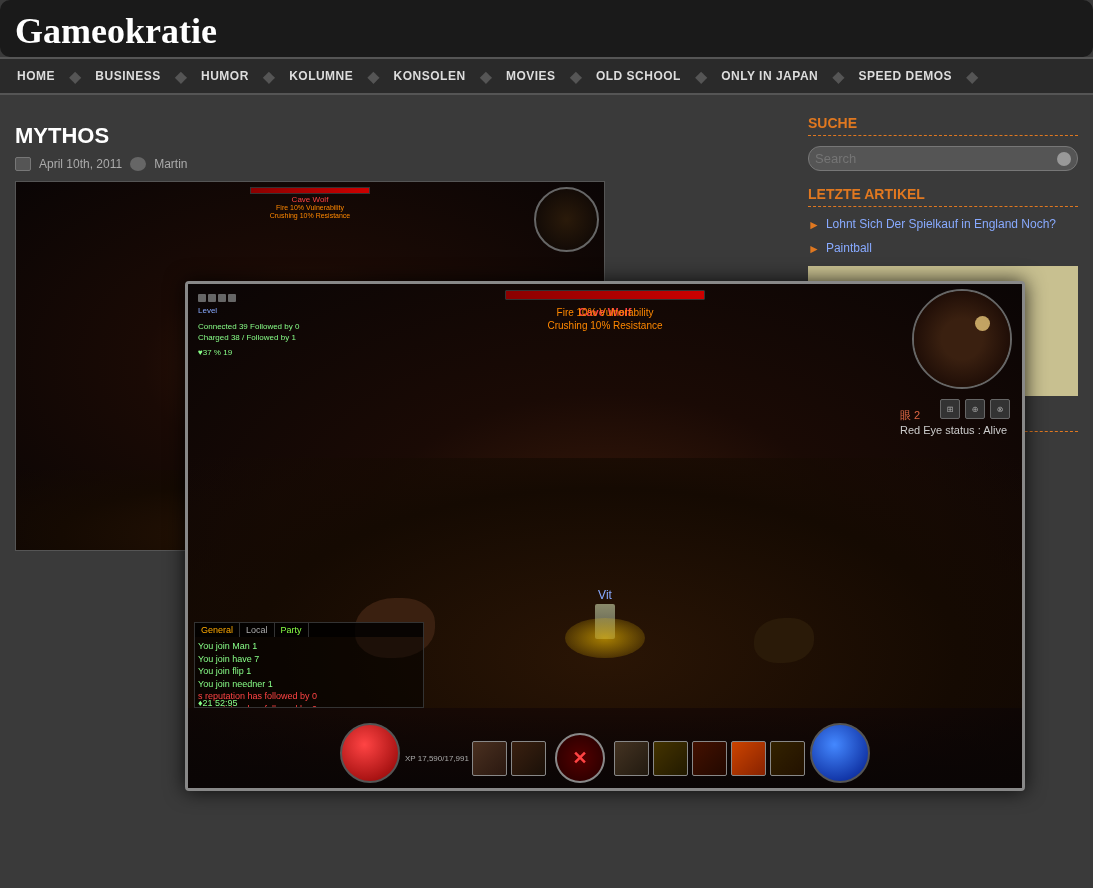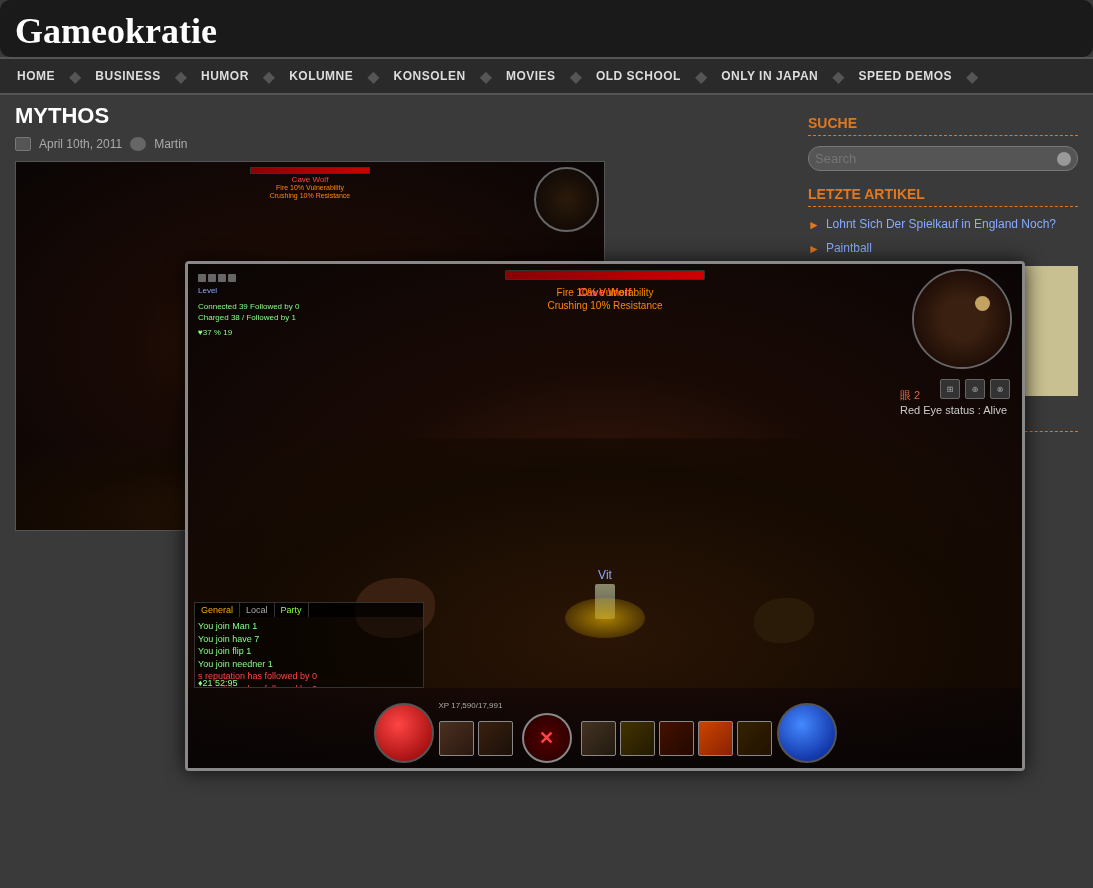--- a/index.html
+++ b/index.html
@@ -53,21 +53,21 @@
     
     #content-wrapper {
       display: flex;
       gap: 0;
       padding: 0;
     }
 
     
     #main-content {
       flex: 1;
-      padding: 8px 15px;
+      padding: 28px 15px;
       min-width: 0;
     }
 
     #post-title {
       font-size: 22px;
       font-weight: bold;
       color: #fff;
       margin-bottom: 8px;
       text-transform: uppercase;
     }
@@ -553,21 +553,21 @@
 
             </div>
           </div>
 
           <div style="position:absolute;bottom:80px;left:10px;font-size:9px;color:#88ff88;">
             <span>♦21 52:95</span>
           </div>
 
           <div class="game-bottom-bar">
             <div class="health-orb"></div>
-            <div style="display:flex;flex-direction:column;gap:3px;">
+            <div style="display:flex;flex-direction:row;align-items:center;gap:3px;">
               <div style="font-size:8px;color:#aaa;">XP 17,590/17,991</div>
               <div class="skill-bar">
                 <div style="width:35px;height:35px;background:linear-gradient(135deg,#4a3020,#2a1810);border:1px solid #888;border-radius:2px;"></div>
                 <div style="width:35px;height:35px;background:linear-gradient(135deg,#3a2010,#1a1008);border:1px solid #888;border-radius:2px;"></div>
                 <div class="x-button">✕</div>
                 <div style="width:35px;height:35px;background:linear-gradient(135deg,#443322,#221a10);border:1px solid #888;border-radius:2px;"></div>
                 <div style="width:35px;height:35px;background:linear-gradient(135deg,#443300,#221a00);border:1px solid #888;border-radius:2px;"></div>
                 <div style="width:35px;height:35px;background:linear-gradient(135deg,#441100,#220800);border:1px solid #888;border-radius:2px;"></div>
                 <div style="width:35px;height:35px;background:linear-gradient(135deg,#cc4400,#882200);border:1px solid #888;border-radius:2px;"></div>
                 <div style="width:35px;height:35px;background:linear-gradient(135deg,#332200,#221100);border:1px solid #888;border-radius:2px;"></div>

